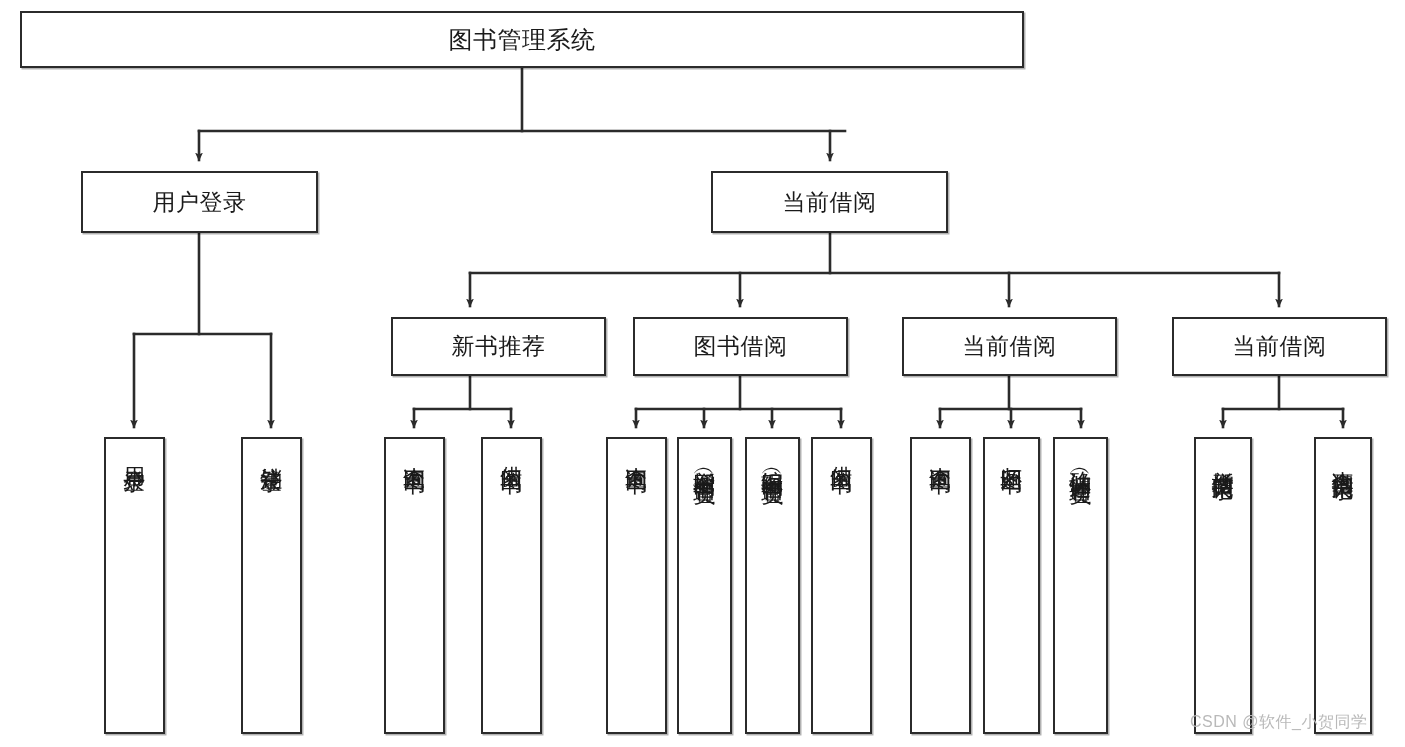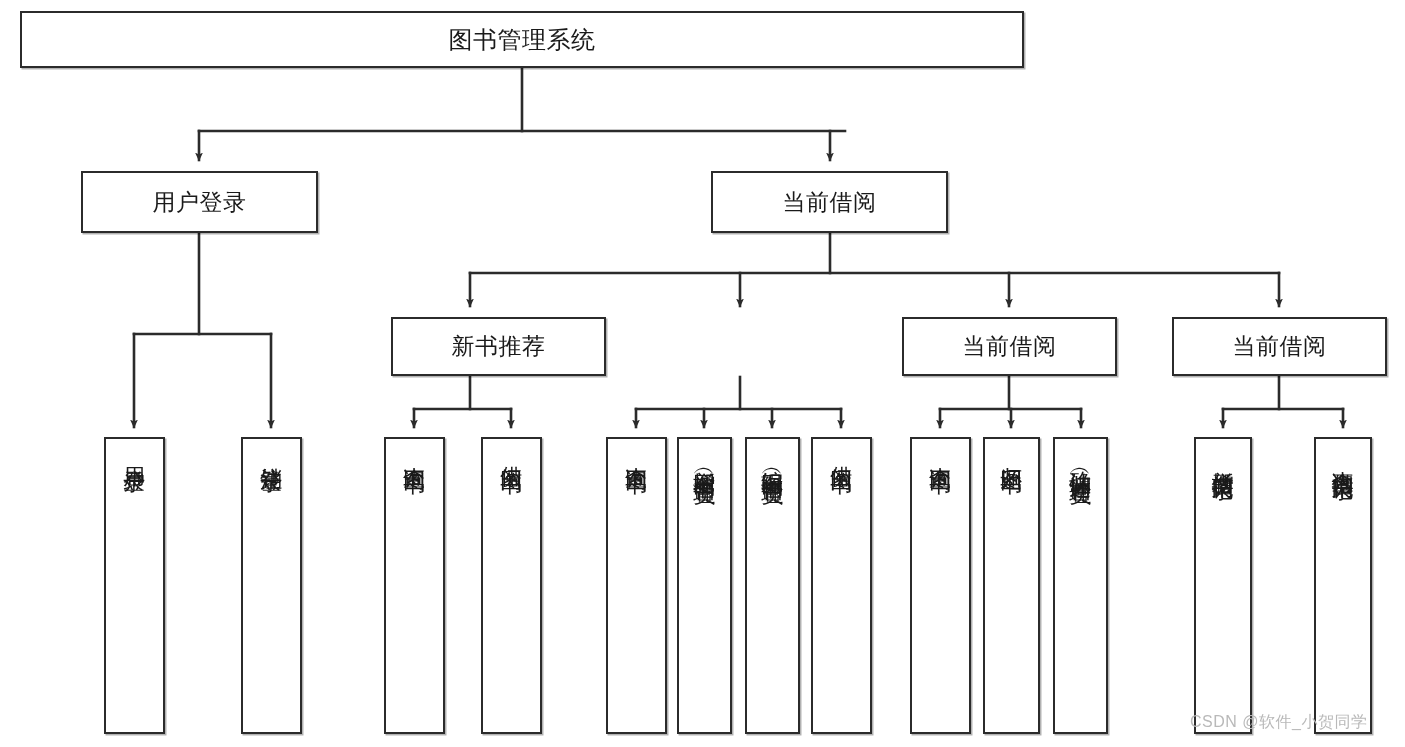--- a/index.html
+++ b/index.html
@@ -143,20 +143,23 @@
   <div class="node horiz" style="left:81px; top:171px; width:237px; height:62px;">
     <span class="label">用户登录</span>
   </div>
   <div class="node horiz" style="left:711px; top:171px; width:237px; height:62px;">
     <span class="label">当前借阅</span>
   </div>
 
   <div class="node horiz" style="left:363px; top:317px; width:215px; height:59px;margin-left:28px;">
     <span class="label">新书推荐</span>
   </div>
+  <div class="node horiz" style="left:633px; top:317px; width:215px; height:59px;">
+    <span class="label">图书借阅</span>
+  </div>
   <div class="node horiz" style="left:902px; top:317px; width:215px; height:59px;">
     <span class="label">当前借阅</span>
   </div>
   <div class="node horiz" style="left:1172px; top:317px; width:215px; height:59px;">
     <span class="label">当前借阅</span>
   </div>
 
   <div class="node leaf" style="left:104px; top:437px; width:61px; height:297px;">
     <span class="label">用户登录</span>
   </div>

